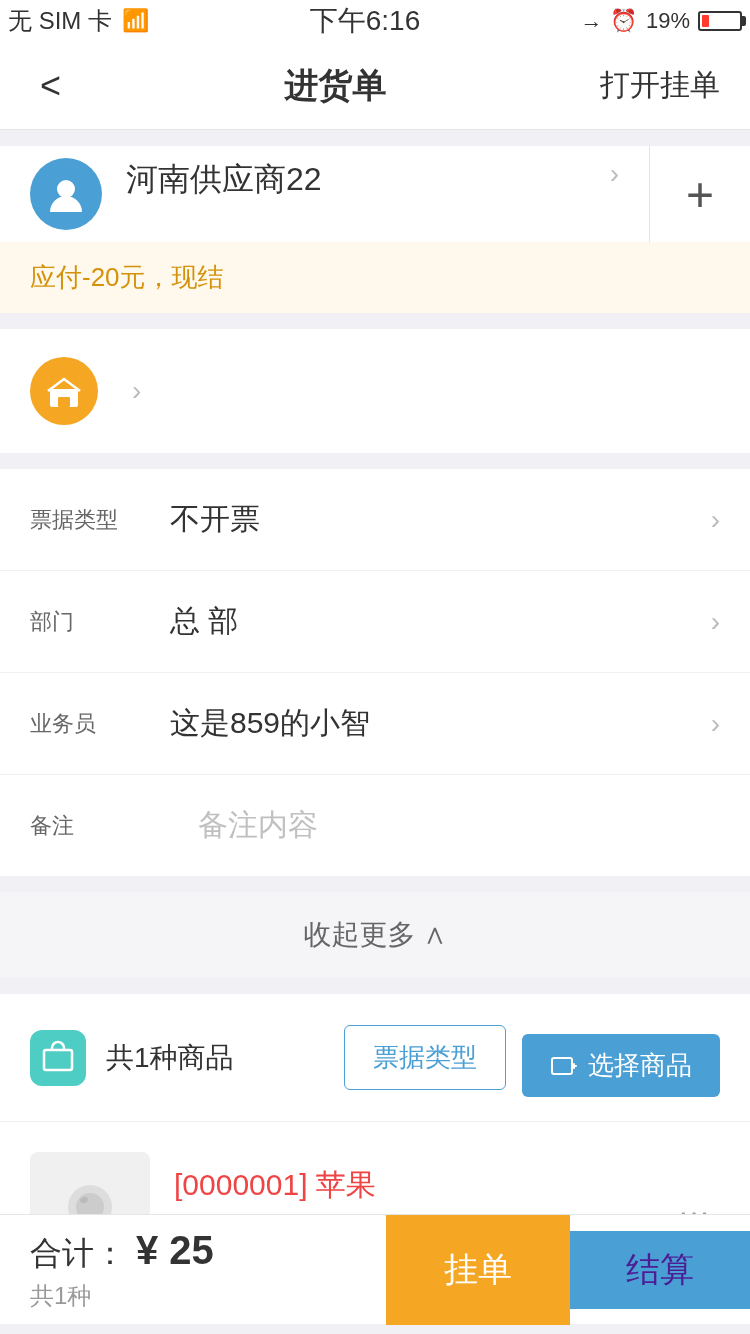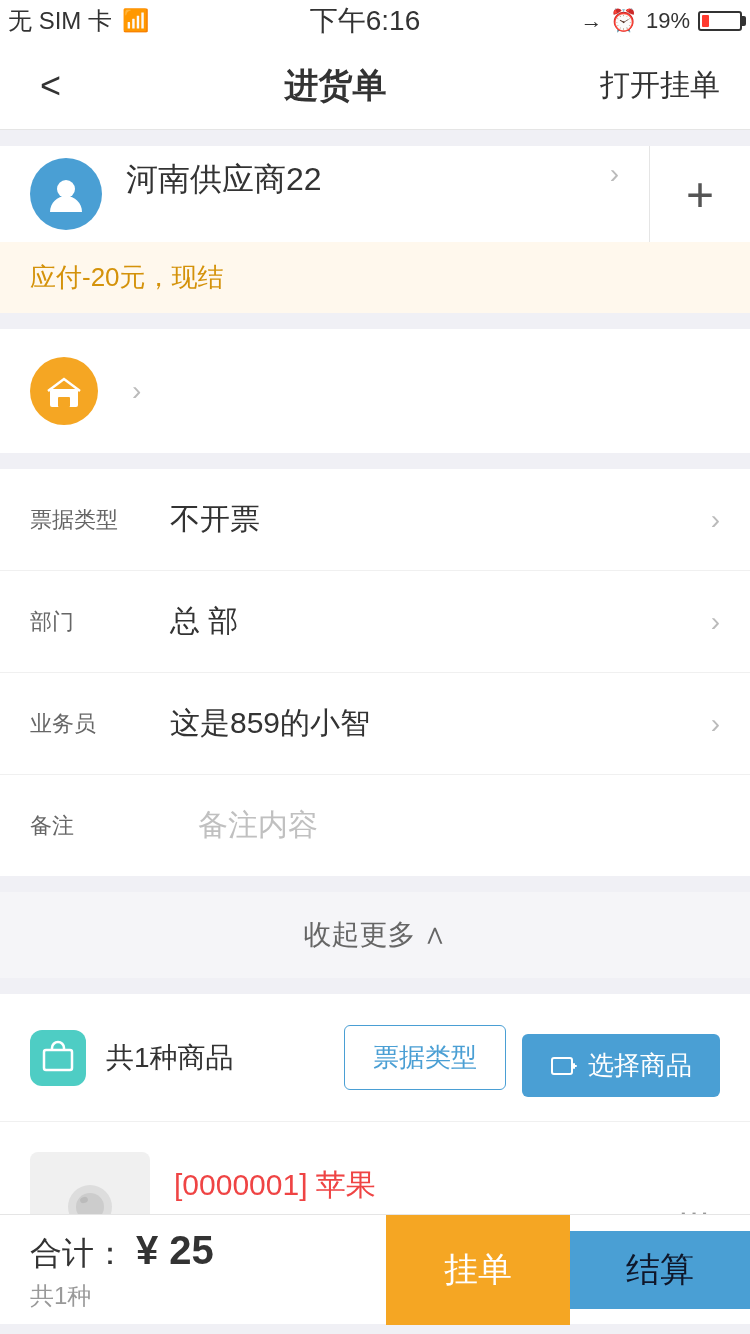--- a/index.html
+++ b/index.html
@@ -342,21 +342,21 @@
       align-items: center;
       justify-content: center;
       cursor: pointer;
       border: none;
       flex-shrink: 0;
     }
     .btn-checkout {
       width: 180px;
       height: 78px;
       background: #4a9fd4;
-      color: #0f172a;
+      color: #4c1d95;
       font-size: 34px;
       display: flex;
       align-items: center;
       justify-content: center;
       cursor: pointer;
       border: none;
       flex-shrink: 0;
     }
 
     .wifi-icon { font-size: 22px; }

